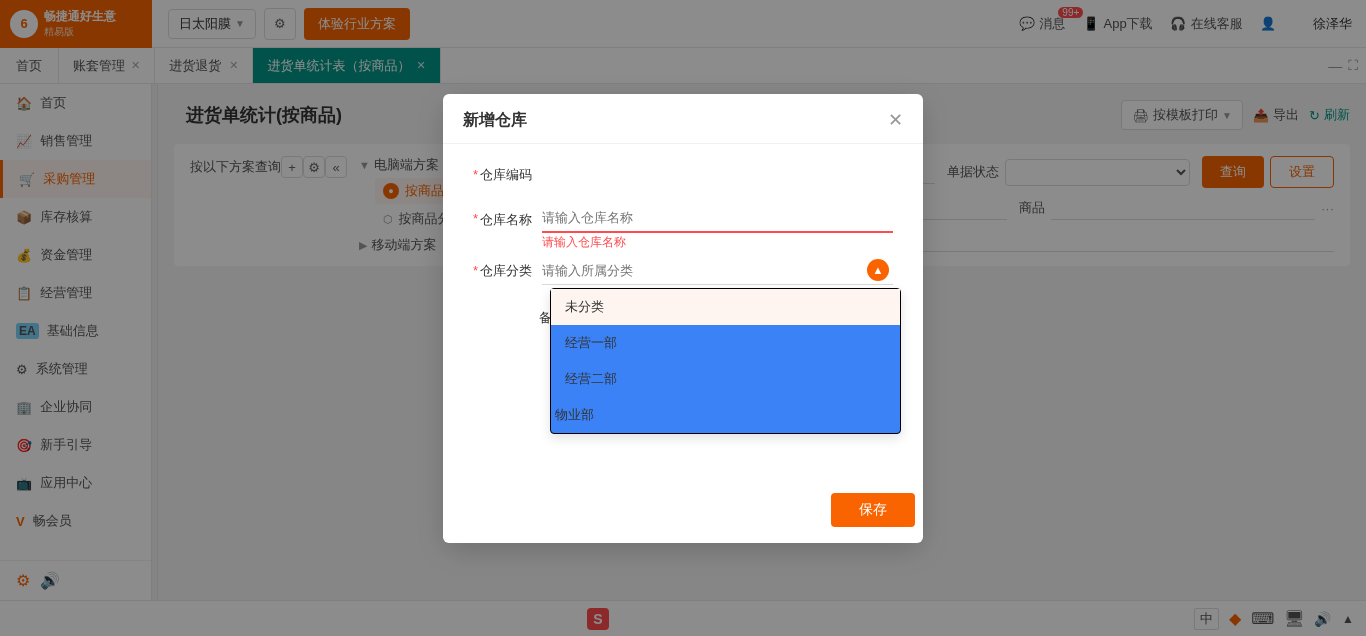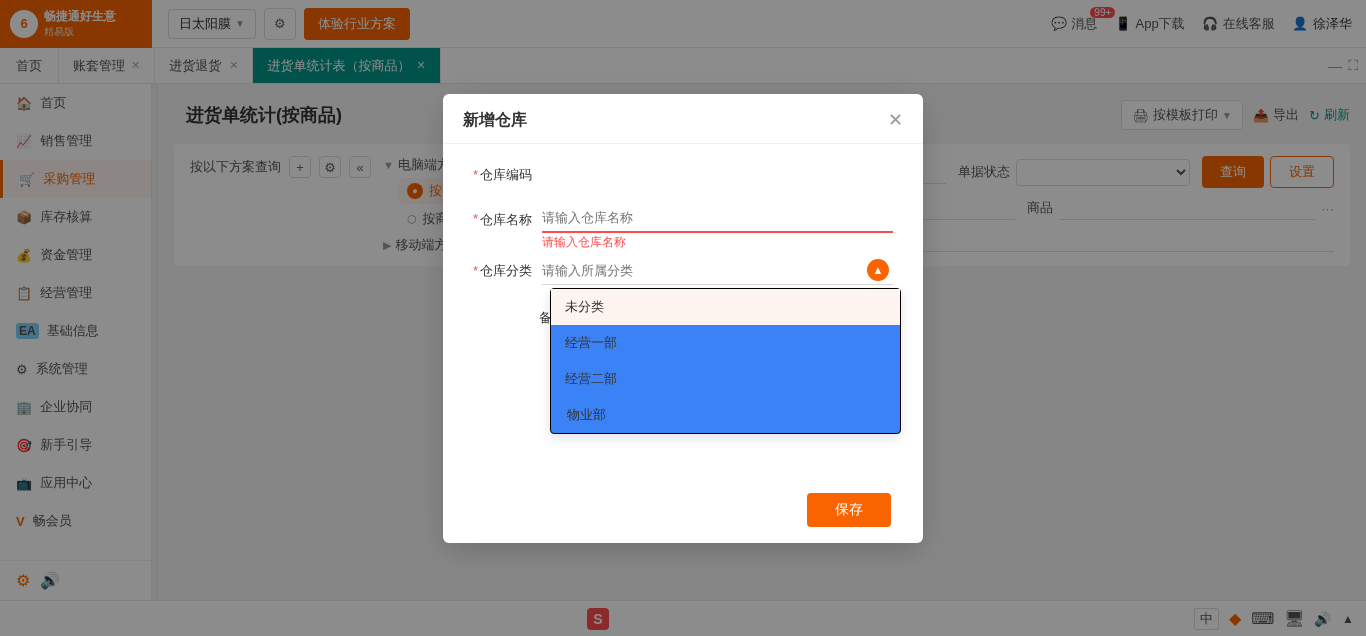--- a/index.html
+++ b/index.html
@@ -33,21 +33,21 @@
     <div style="display:flex;align-items:center;gap:4px;cursor:pointer;color:#555;font-size:13px;">
       <span>📱</span>
       <span>App下载</span>
     </div>
     <div style="display:flex;align-items:center;gap:4px;cursor:pointer;color:#555;font-size:13px;">
       <span>🎧</span>
       <span>在线客服</span>
     </div>
     <div style="display:flex;align-items:center;gap:4px;cursor:pointer;">
       <span style="color:#999;">👤</span>
-      <span style="color:#333;font-size:13px;">徐泽华</span>
+      <span style="color:#333;font-size:13px;margin-left:32px;">徐泽华</span>
     </div>
   </div>
 </div>
 
 <div style="display:flex;align-items:center;background:#fff;border-bottom:1px solid #e8e8e8;height:36px;overflow:hidden;">
   <div style="display:flex;align-items:center;padding:0 16px;height:36px;cursor:pointer;border-right:1px solid #e8e8e8;color:#555;font-size:13px;">
     <span>首页</span>
   </div>
   <div style="display:flex;align-items:center;padding:0 14px;height:36px;cursor:pointer;border-right:1px solid #e8e8e8;color:#555;font-size:13px;gap:6px;">
     <span>账套管理</span>
@@ -144,21 +144,21 @@
         </div>
         <div style="display:flex;align-items:center;gap:4px;cursor:pointer;color:#009688;font-size:13px;">
           <span>↻</span>
           <span>刷新</span>
         </div>
       </div>
     </div>
 
     <div style="background:#fff;border-radius:4px;padding:12px 16px;margin-bottom:10px;">
       <div style="display:flex;align-items:flex-start;gap:12px;">
-        <div style="display:flex;align-items:center;gap:8px;flex-shrink:0;">
+        <div style="display:flex;align-items:center;flex-shrink:0;">
           <span style="color:#555;font-size:13px;white-space:nowrap;">按以下方案查询</span>
           <span style="width:22px;height:22px;border:1px solid #ddd;border-radius:4px;display:flex;align-items:center;justify-content:center;cursor:pointer;color:#666;">+</span>
           <span style="width:22px;height:22px;border:1px solid #ddd;border-radius:4px;display:flex;align-items:center;justify-content:center;cursor:pointer;color:#666;">⚙</span>
           <span style="width:22px;height:22px;border:1px solid #ddd;border-radius:4px;display:flex;align-items:center;justify-content:center;cursor:pointer;color:#666;">«</span>
         </div>
         <div style="flex:1;">
           <div style="display:flex;align-items:center;gap:4px;cursor:pointer;margin-bottom:4px;">
             <span style="color:#999;font-size:11px;">▼</span>
             <span style="color:#555;font-size:13px;">电脑端方案</span>
           </div>
@@ -258,35 +258,35 @@
           <div style="position:absolute;left:8px;top:calc(100% + 4px);width:100%;background:#3b82f6;border:1px solid #000000;border-radius:4px;box-shadow:0 4px 12px rgba(0,0,0,0.12);z-index:200;">
             <div style="padding:9px 14px;cursor:pointer;font-size:13px;color:#333;background:#fff5f0;">
               <span>未分类</span>
             </div>
             <div style="padding:9px 14px;cursor:pointer;font-size:13px;color:#333;">
               <span>经营一部</span>
             </div>
             <div style="padding:9px 14px;cursor:pointer;font-size:13px;color:#333;">
               <span>经营二部</span>
             </div>
-            <div style="padding:9px 16px;cursor:pointer;font-size:13px;color:#333;">
+            <div style="padding:9px 4px;cursor:pointer;font-size:13px;color:#333;">
               <span>物业部</span>
             </div>
           </div>
         </div>
       </div>
 
       <div style="display:flex;align-items:flex-start;margin-bottom:18px;">
         <span style="min-width:66px;"></span>
         <span style="min-width:34px;text-align:right;color:#333;font-size:13px;padding-right:10px;padding-top:6px;">备注</span>
         <textarea style="flex: 1 1 0%; border: 1px solid rgb(217, 217, 217); border-radius: 4px; outline: none; padding: 6px 8px; font-size: 13px; color: rgb(51, 51, 51); resize: vertical; min-height: 52px; font-family: inherit; background: rgb(255, 255, 255);"></textarea>
       </div>
     </div>
 
-    <div style="display:flex;justify-content:flex-end;padding:10px 32px 16px;margin-top:100px;">
+    <div style="display:flex;justify-content:flex-end;padding:10px 8px 16px;margin-top:100px;">
       <button style="background:#fa6400;color:#fff;border:none;border-radius:4px;padding:8px 28px;cursor:pointer;font-size:14px;">保存</button>
     </div>
   </div>
 </div>
 
 <div style="position:fixed;bottom:0;left:0;right:0;height:36px;background:#fff;border-top:1px solid #e8e8e8;display:flex;align-items:center;justify-content:flex-end;padding:0 12px;gap:10px;">
   <div style="display:flex;align-items:center;gap:2px;margin-right:auto;margin-left:auto;">
     <span style="background:#ff4d4f;color:#fff;font-weight:bold;font-size:14px;width:22px;height:22px;border-radius:4px;display:flex;align-items:center;justify-content:center;">S</span>
   </div>
   <span style="cursor:pointer;color:#555;font-size:13px;border:1px solid #ddd;padding:1px 5px;border-radius:2px;">中</span>

